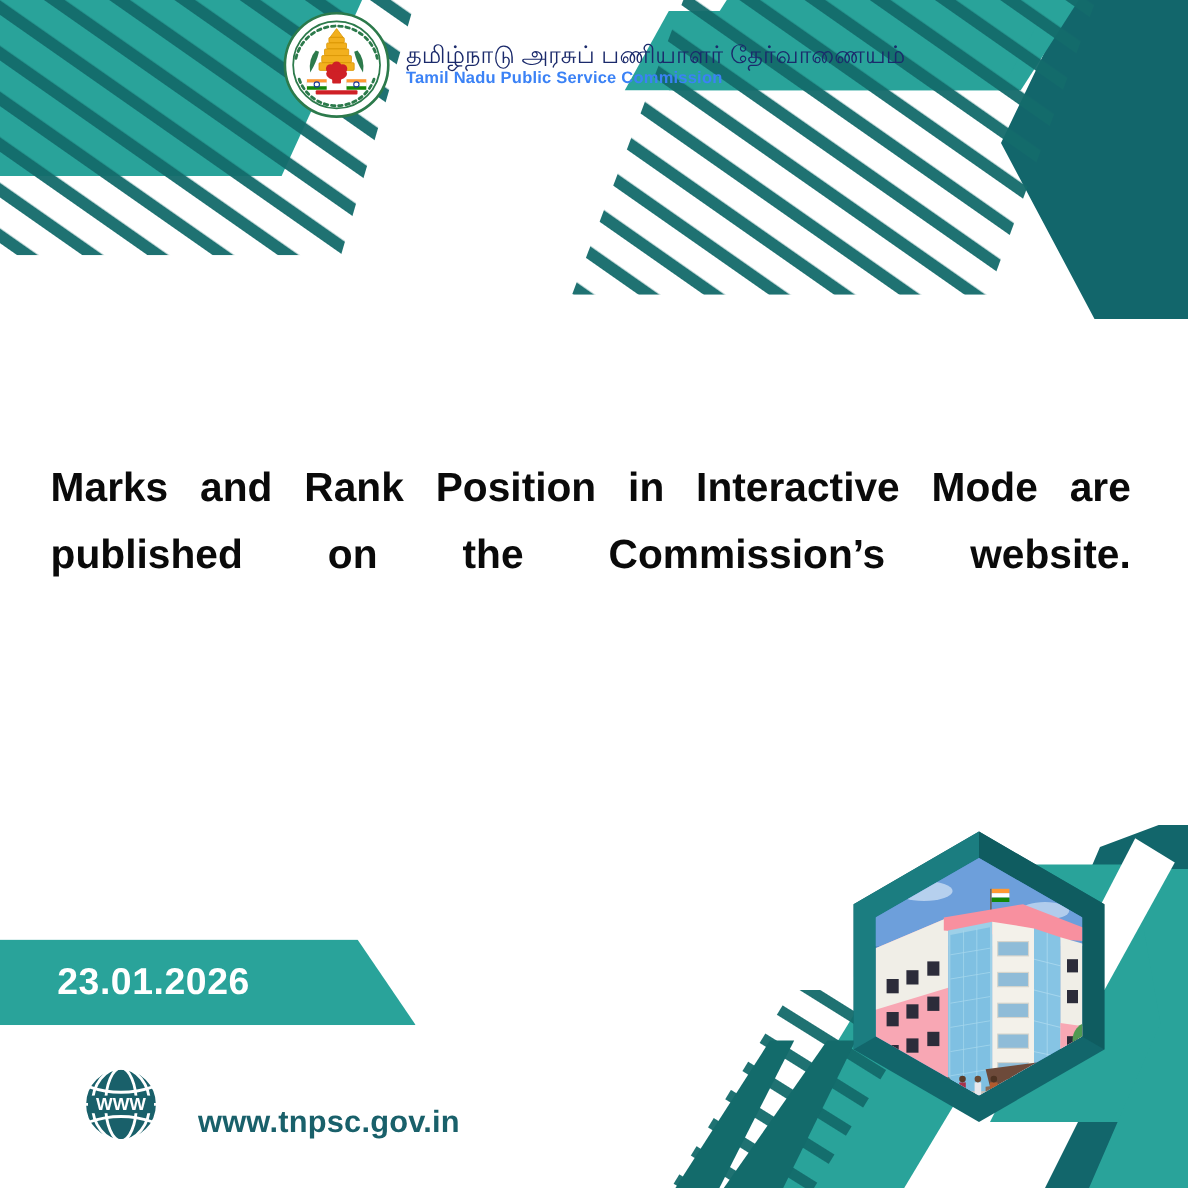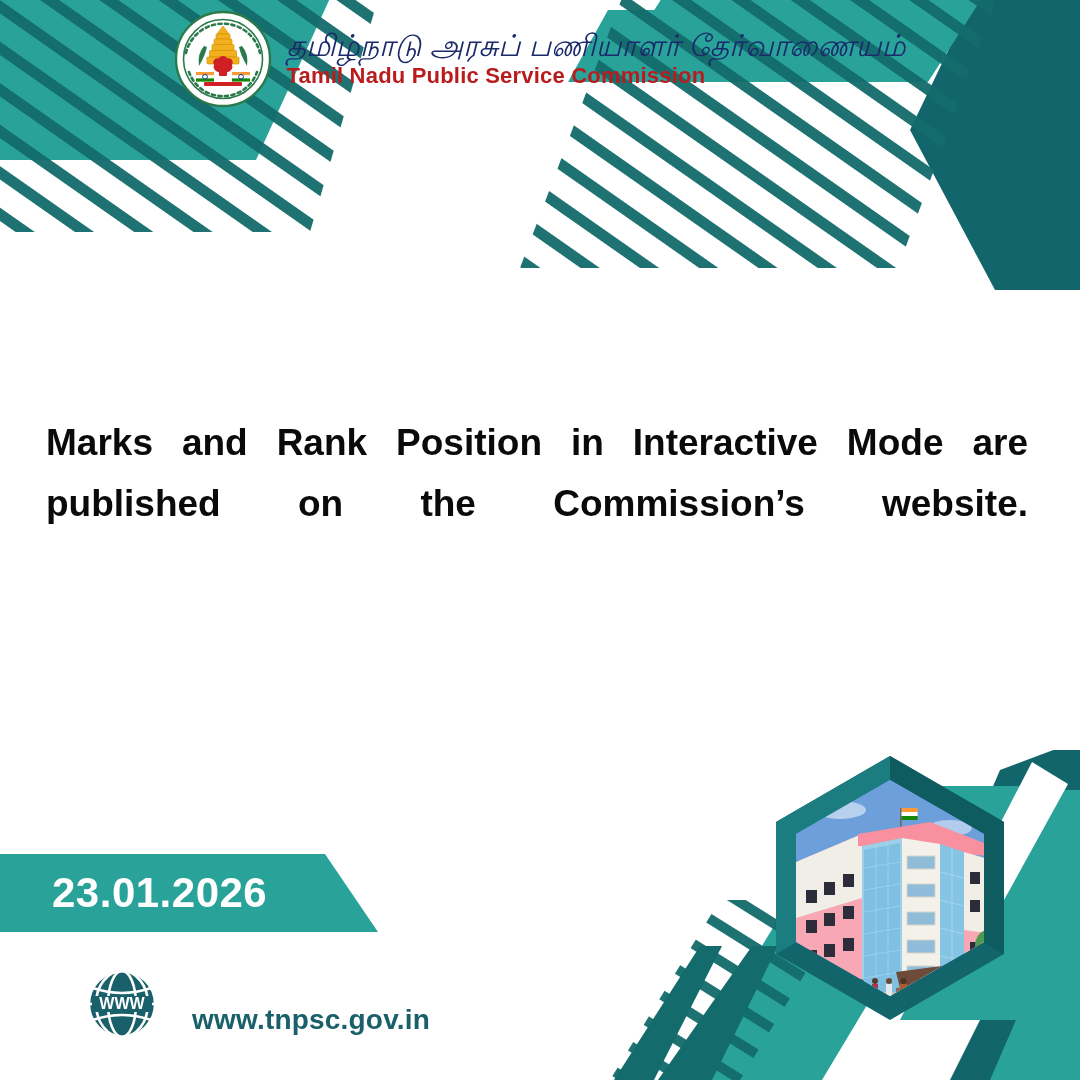--- a/index.html
+++ b/index.html
@@ -34,49 +34,48 @@
   .date-ribbon {
     position:absolute;
     left:0; top:854px;
     width:378px; height:78px;
     background:#29a39a;
     clip-path: polygon(0 0, 325px 0, 378px 78px, 0 78px);
     display:flex; align-items:center;
   }
   .date-text {
     color:#ffffff;
-    font-size:42px;
+    font-size:34px;
     font-weight:bold;
     letter-spacing:0.5px;
     margin-left:52px;
     font-family:"Liberation Sans", sans-serif;
   }
 
   
   .logo-row {
     position:absolute;
     left:0; top:6px;
     width:1080px; height:106px;
     display:flex; align-items:center; justify-content:center;
     gap:14px;
   }
   .emblem { width:98px; height:98px; flex:0 0 auto; }
   .logo-text { display:flex; flex-direction:column; justify-content:center; }
   .logo-ta {
-    font-size:30px;
+    font-size:22px;
     color:#1b2a6b;
     font-family:"Liberation Sans", sans-serif;
     line-height:1.12;
     white-space:nowrap;
-    font-style:italic;
   }
   .logo-en {
-    font-size:22px;
+    font-size:15px;
     font-weight:bold;
-    color:#b91c1c;
+    color:#3b82f6;
     letter-spacing:0.2px;
     line-height:1.2;
     white-space:nowrap;
     font-family:"Liberation Sans", sans-serif;
   }
 
   
   .title-block {
     position:absolute;
     left:40px; top:134px;
@@ -100,21 +99,21 @@
     font-size:37px;
     line-height:1.65;
     text-align:justify;
     text-justify:inter-word;
   }
   .body-block::after { content:""; display:inline-block; width:100%; }
 
   
   .footer {
     position:absolute;
-    left:84px; top:966px;
+    left:72px; top:966px;
     display:flex; align-items:center; gap:32px;
   }
   .globe { width:76px; height:76px; flex:0 0 auto; }
   .site {
     font-size:28px;
     font-weight:bold;
     color:#19606a;
     letter-spacing:0.2px;
     font-family:"Liberation Sans", sans-serif;
     margin-top:32px;

